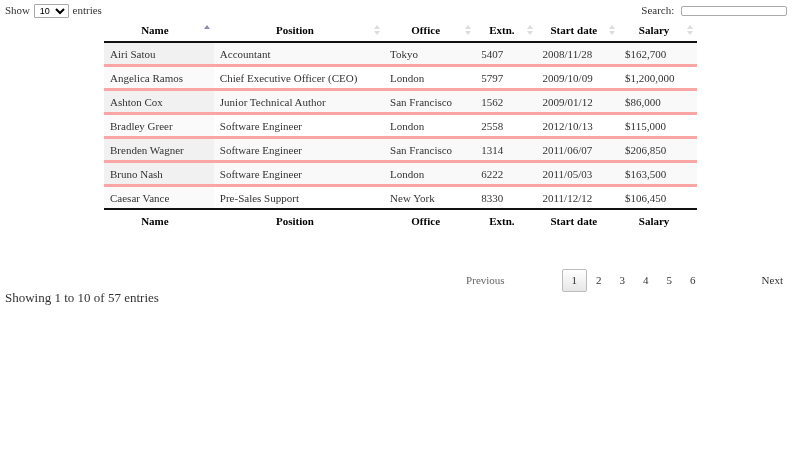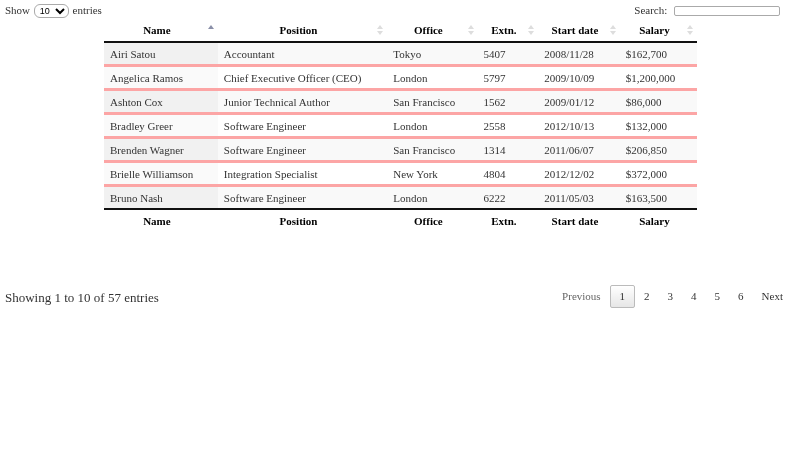--- a/index.html
+++ b/index.html
@@ -6,24 +6,24 @@
   body {
     width: 800px; height: 450px; position: relative; overflow: hidden;
     font-family: "Liberation Serif", serif; font-size: 11px; color: #333;
   }
   .length {
     position: absolute; left: 5px; top: 4px; color: #333; font-size: 11px;
   }
   .length select {
     font-family: "Liberation Sans", sans-serif; font-size: 9px;
     height: 14px; padding: 0 1px; margin: 0 1px; border: 1px solid #aaa;
-    border-radius: 6px; background: #fff; vertical-align: middle;
+    border-radius: 1px; background: #fff; vertical-align: middle;
   }
   .filter {
-    position: absolute; right: 20px; top: 4px; font-size: 11px;
+    position: absolute; right: 13px; top: 4px; font-size: 11px;
   }
   .filter input {
     width: 106px; height: 10px; border: 1px solid #aaa; border-radius: 2px;
     padding: 1px 2px; margin-left: 4px; vertical-align: middle;
   }
   table {
     position: absolute; left: 104px; top: 19px; width: 593px;
     border-collapse: collapse; font-size: 11px;
   }
   thead th {
@@ -48,21 +48,21 @@
   }
   tbody tr:first-child td { border-top: none; }
   tbody tr.odd { background: #f9f9f9; }
   tbody tr.odd td.sorted { background: #f1f1f1; }
   tbody tr.even td.sorted { background: #fafafa; }
   tfoot th {
     font-weight: bold; text-align: center; height: 22px; border-top: 2px solid #111;
     color: #000; padding: 0 14px 0 6px; font-size: 11px;
   }
   .info { position: absolute; left: 5px; top: 290px; font-size: 13px; }
-  .paginate { position: absolute; right: 8px; top: 285px; display: flex; align-items: center; }
+  .paginate { position: absolute; right: 8px; top: 269px; display: flex; align-items: center; gap: 48px; }
   .pbtn {
     height: 21px; line-height: 21px; padding: 0 9px; font-size: 11px; color: #333;
     cursor: pointer; box-sizing: border-box;
   }
   .pbtn.disabled { color: #666; }
   .pbtn.current {
     border: 1px solid #bbb; border-radius: 2px;
     background: linear-gradient(#fff, #e6e6e6); padding: 0 10px; height: 23px; line-height: 21px;
   }
   .pbtn.num { padding: 0 9px; }
@@ -136,45 +136,45 @@
         <td>1562</td>
         <td>2009/01/12</td>
         <td>$86,000</td>
       </tr>
       <tr class="even">
         <td class="sorted">Bradley Greer</td>
         <td>Software Engineer</td>
         <td>London</td>
         <td>2558</td>
         <td>2012/10/13</td>
-        <td>$132,000</td>
+        <td>$115,000</td>
       </tr>
       <tr class="odd">
         <td class="sorted">Brenden Wagner</td>
         <td>Software Engineer</td>
         <td>San Francisco</td>
         <td>1314</td>
         <td>2011/06/07</td>
         <td>$206,850</td>
       </tr>
-      <tr class="even">
-        <td class="sorted">Brielle Williamson</td>
-        <td>Integration Specialist</td>
-        <td>New York</td>
-        <td>4804</td>
-        <td>2012/12/02</td>
-        <td>$372,000</td>
-      </tr>
       <tr class="odd">
         <td class="sorted">Bruno Nash</td>
         <td>Software Engineer</td>
         <td>London</td>
         <td>6222</td>
         <td>2011/05/03</td>
         <td>$163,500</td>
+      </tr>
+      <tr class="even">
+        <td class="sorted">Caesar Vance</td>
+        <td>Pre-Sales Support</td>
+        <td>New York</td>
+        <td>8330</td>
+        <td>2011/12/12</td>
+        <td>$106,450</td>
       </tr>
     </tbody>
   <tfoot>
     <tr id="ftr">
         <th>Name</th>
         <th>Position</th>
         <th>Office</th>
         <th>Extn.</th>
         <th>Start date</th>
         <th>Salary</th>

